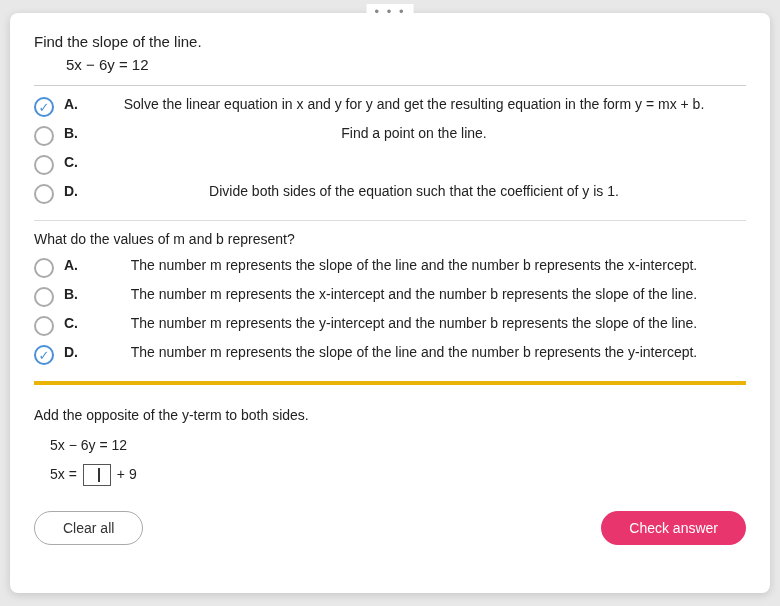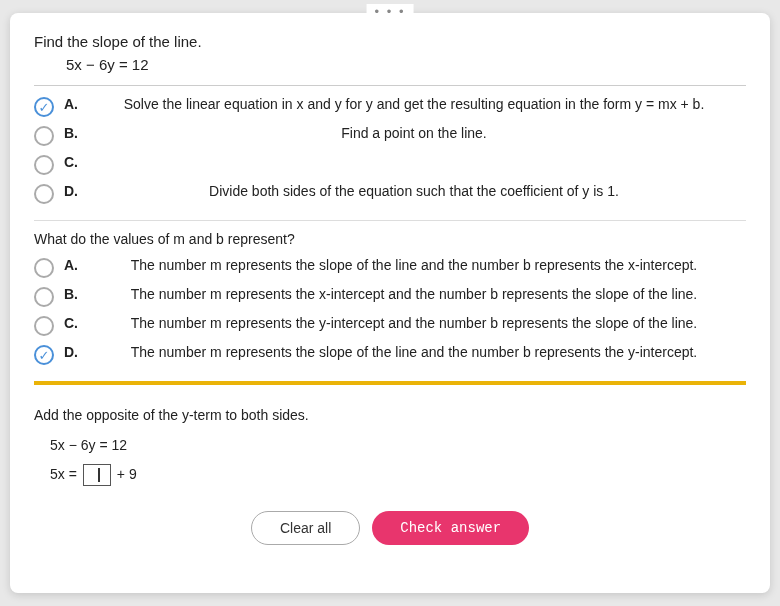--- a/index.html
+++ b/index.html
@@ -139,21 +139,21 @@
       display: block;
       width: 2px;
       height: 14px;
       background: #333;
       position: absolute;
       top: 3px;
       left: 14px;
     }
     .bottom-bar {
       display: flex;
-      justify-content: center;
+      justify-content: space-between;
       gap: 12px;
       padding-top: 8px;
     }
     .btn-clear {
       background: #fff;
       border: 1.5px solid #aaa;
       border-radius: 20px;
       padding: 8px 28px;
       font-size: 14px;
       color: #333;
@@ -161,21 +161,21 @@
       font-family: Arial, sans-serif;
     }
     .btn-check {
       background: #e8356d;
       border: none;
       border-radius: 20px;
       padding: 8px 28px;
       font-size: 14px;
       color: #fff;
       cursor: pointer;
-      font-family: Liberation Mono, monospace;
+      font-family: Liberation Sans, sans-serif;
     }
     .math-line {
       display: flex;
       align-items: center;
       gap: 4px;
       margin-bottom: 4px;
     }
   </style>
 </head>
 <body>

